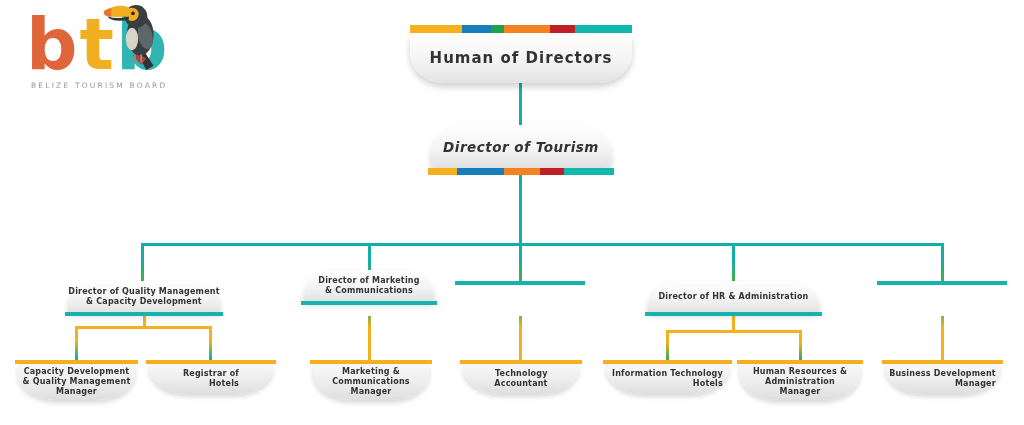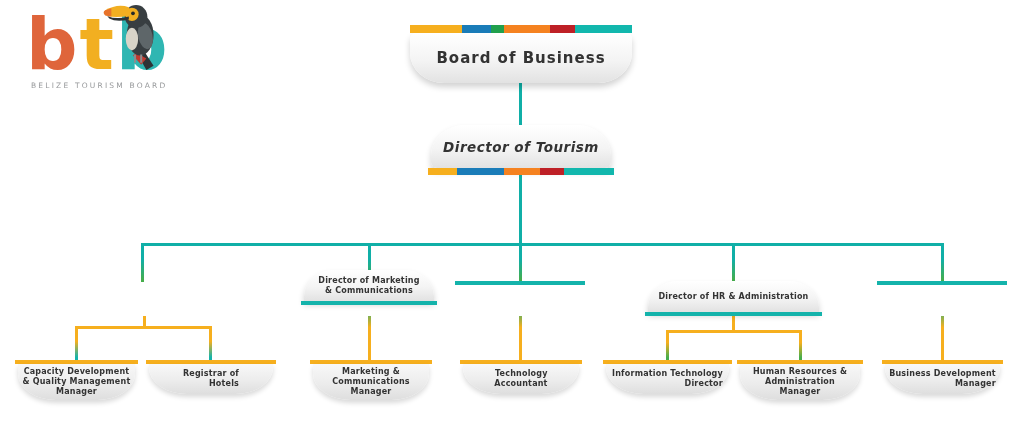--- a/index.html
+++ b/index.html
@@ -96,37 +96,44 @@
   <div class="node root-node" style="left:410px;top:25px;width:222px;">
     <div class="bar multi">
         <div style="flex: 23.5 1 0%; background: rgb(246, 175, 30);"></div>
         <div style="flex: 13.1 1 0%; background: rgb(26, 124, 184);"></div>
         <div style="flex: 5.9 1 0%; background: rgb(33, 160, 77);"></div>
         <div style="flex: 20.4 1 0%; background: rgb(245, 130, 32);"></div>
         <div style="flex: 11.3 1 0%; background: rgb(190, 32, 38);"></div>
         <div style="flex: 25.8 1 0%; background: rgb(18, 183, 173);"></div>
       </div>
     <div class="body grad-up">
-        <span>Board of Business</span>
+        <span>Human of Directors</span>
       </div>
   </div>
 
   <div class="node dot-node" style="left:428px;top:125px;width:186px;font-style:italic;">
     <div class="body grad-up">
         <span>Director of Tourism</span>
       </div>
     <div class="bar multi">
         <div style="flex: 15.5 1 0%; background: rgb(246, 175, 30);"></div>
         <div style="flex: 25.5 1 0%; background: rgb(26, 124, 184);"></div>
         <div style="flex: 19.4 1 0%; background: rgb(245, 130, 32);"></div>
         <div style="flex: 12.8 1 0%; background: rgb(190, 32, 38);"></div>
         <div style="flex: 26.8 1 0%; background: rgb(18, 183, 173);"></div>
       </div>
   </div>
 
+  <div class="node dept" style="left:65px;top:281px;width:158px;">
+    <div class="body grad-up">
+        <span>Director of Quality Management
+&amp; Capacity Development</span>
+      </div>
+    <div class="bar solid-teal"></div>
+  </div>
   <div class="node dept" style="left:301px;top:270px;width:136px;">
     <div class="body grad-up">
         <span>Director of Marketing
 &amp; Communications</span>
       </div>
     <div class="bar solid-teal"></div>
   </div>
   <div class="node dept" style="left:455px;top:281px;width:130px;">
     <div class="bar solid-teal"></div>
   </div>
@@ -167,21 +174,21 @@
     <div class="bar solid-yellow"></div>
     <div class="body grad-down h2">
         <span>Technology
 Accountant</span>
       </div>
   </div>
   <div class="node report" style="left:603px;top:360px;width:129px;">
     <div class="bar solid-yellow"></div>
     <div class="body grad-down h2">
         <span>Information Technology
-Director</span>
+Hotels</span>
       </div>
   </div>
   <div class="node report" style="left:737px;top:360px;width:126px;">
     <div class="bar solid-yellow"></div>
     <div class="body grad-down h3">
         <span>Human Resources &amp;
 Administration
 Manager</span>
       </div>
   </div>

